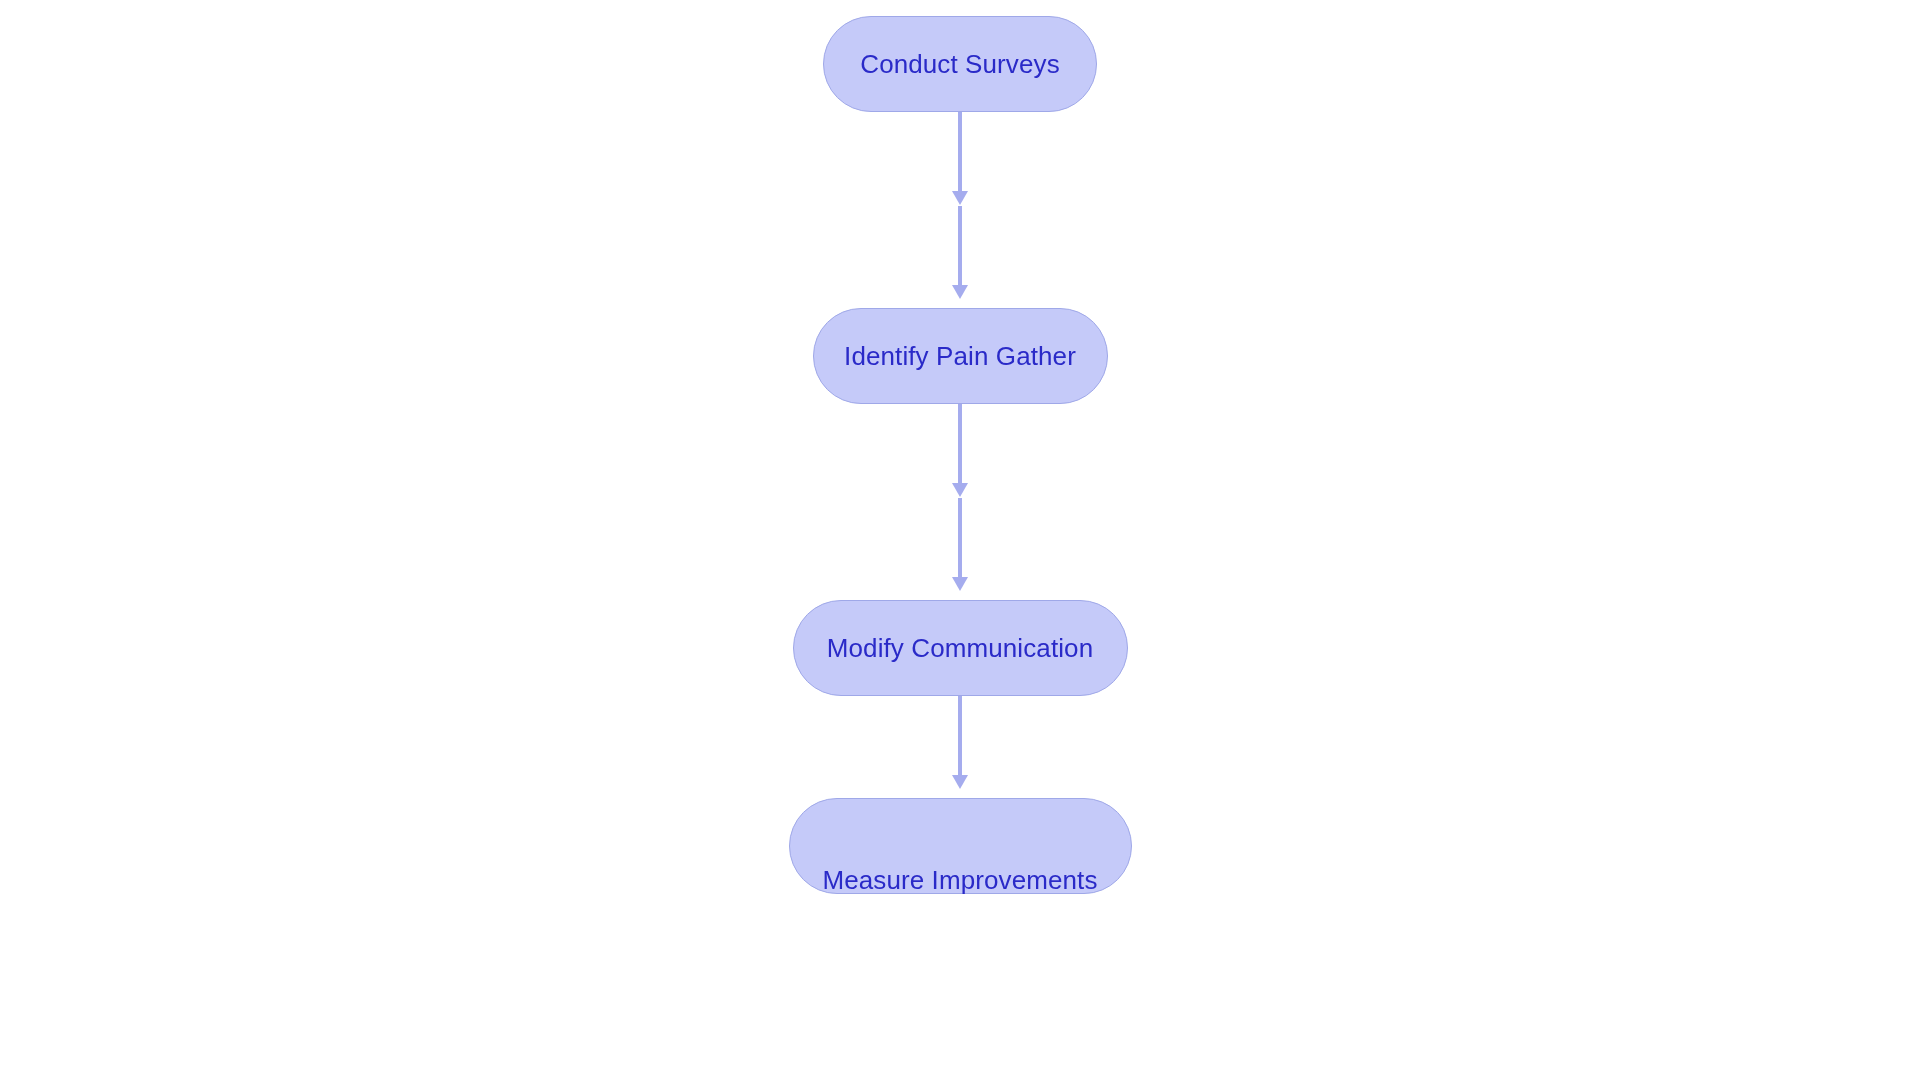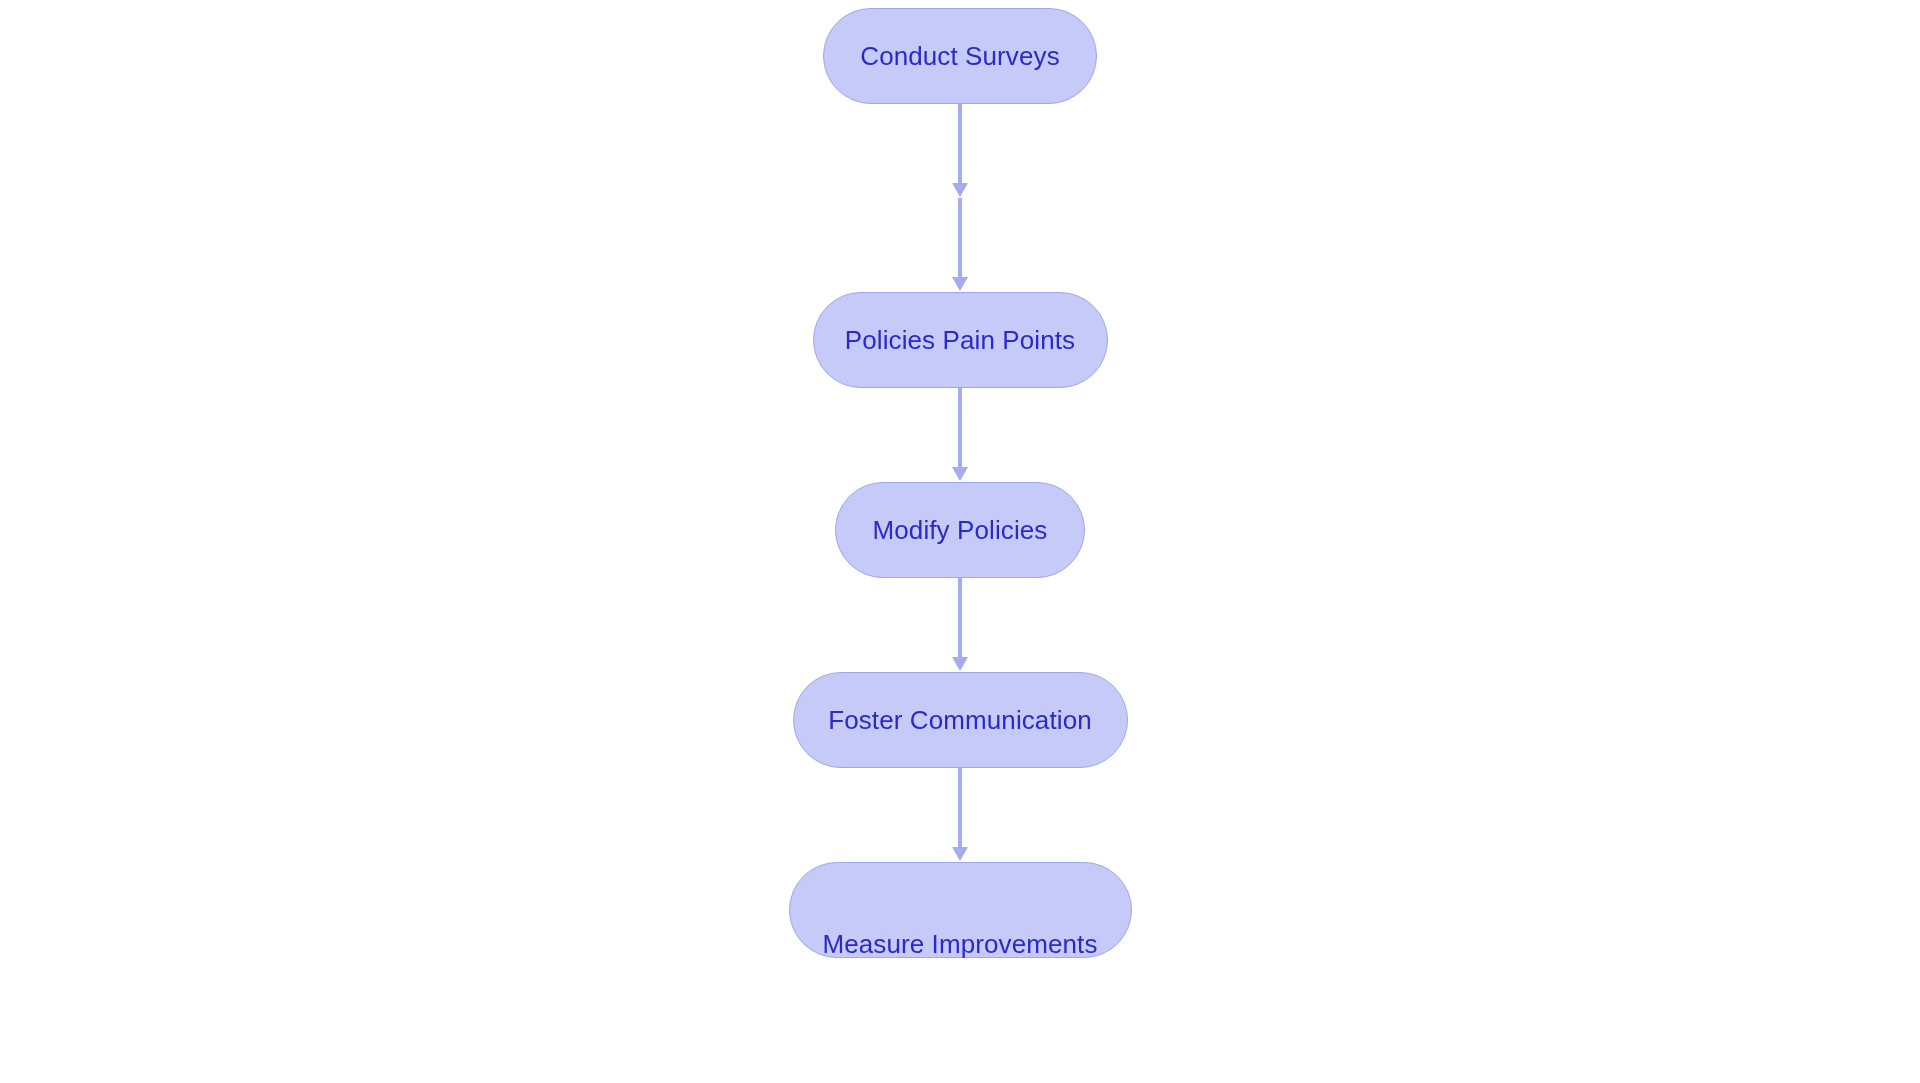--- a/index.html
+++ b/index.html
@@ -37,20 +37,21 @@
   .flow-node {
     box-sizing: border-box;
     height: 96px;
     border-radius: 48px;
     background: #c5caf9;
     border: 1.5px solid #9fa8e8;
     display: flex;
     align-items: center;
     justify-content: center;
     flex: none;
+    margin-top: 8px;
   }
 
   .flow-node-label {
     font-size: 26px;
     line-height: 1;
     font-weight: 400;
     color: #2a2ac8;
     letter-spacing: 0.1px;
     white-space: nowrap;
     user-select: none;
@@ -98,43 +99,40 @@
 
 
     <div class="flow-connector">
       <svg width="20" height="94" viewBox="0 0 20 94" xmlns="http://www.w3.org/2000/svg">
         <line x1="10" y1="0" x2="10" y2="80" stroke="#a5acee" stroke-width="4"></line>
         <polygon points="2,79 18,79 10,93" fill="#a5acee"></polygon>
       </svg>
     </div>
 
     <div class="flow-node w-identify-pain">
-      <span class="flow-node-label">Policies Pain Points</span>
+      <span class="flow-node-label">Identify Pain Gather</span>
     </div>
 
     <div class="flow-connector">
       <svg width="20" height="94" viewBox="0 0 20 94" xmlns="http://www.w3.org/2000/svg">
         <line x1="10" y1="0" x2="10" y2="80" stroke="#a5acee" stroke-width="4"></line>
         <polygon points="2,79 18,79 10,93" fill="#a5acee"></polygon>
       </svg>
     </div>
 
-    <div class="flow-node w-modify-policies">
-      <span class="flow-node-label">Modify Policies</span>
-    </div>
 
     <div class="flow-connector">
       <svg width="20" height="94" viewBox="0 0 20 94" xmlns="http://www.w3.org/2000/svg">
         <line x1="10" y1="0" x2="10" y2="80" stroke="#a5acee" stroke-width="4"></line>
         <polygon points="2,79 18,79 10,93" fill="#a5acee"></polygon>
       </svg>
     </div>
 
     <div class="flow-node w-foster-comm">
-      <span class="flow-node-label">Foster Communication</span>
+      <span class="flow-node-label">Modify Communication</span>
     </div>
 
     <div class="flow-connector">
       <svg width="20" height="94" viewBox="0 0 20 94" xmlns="http://www.w3.org/2000/svg">
         <line x1="10" y1="0" x2="10" y2="80" stroke="#a5acee" stroke-width="4"></line>
         <polygon points="2,79 18,79 10,93" fill="#a5acee"></polygon>
       </svg>
     </div>
 
     <div class="flow-node w-measure-improve">

